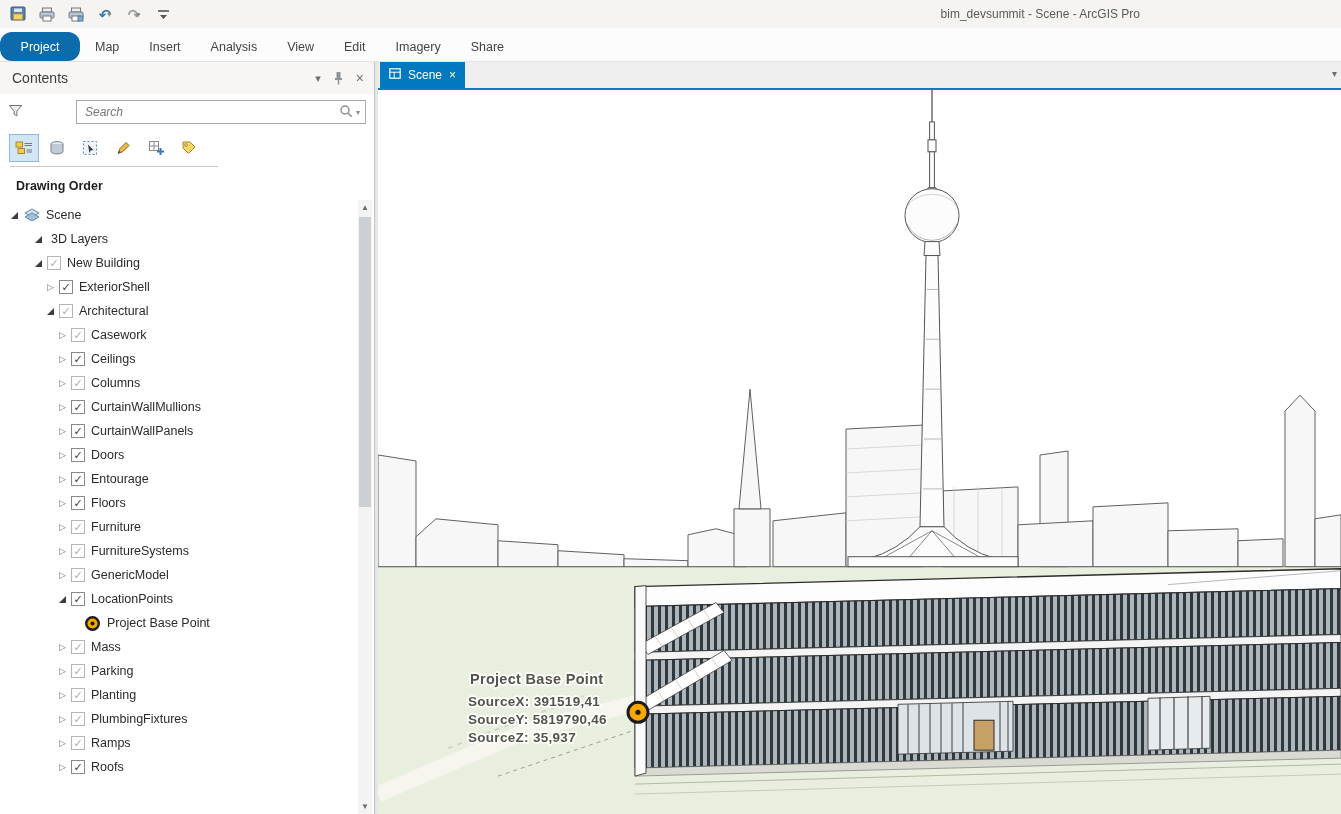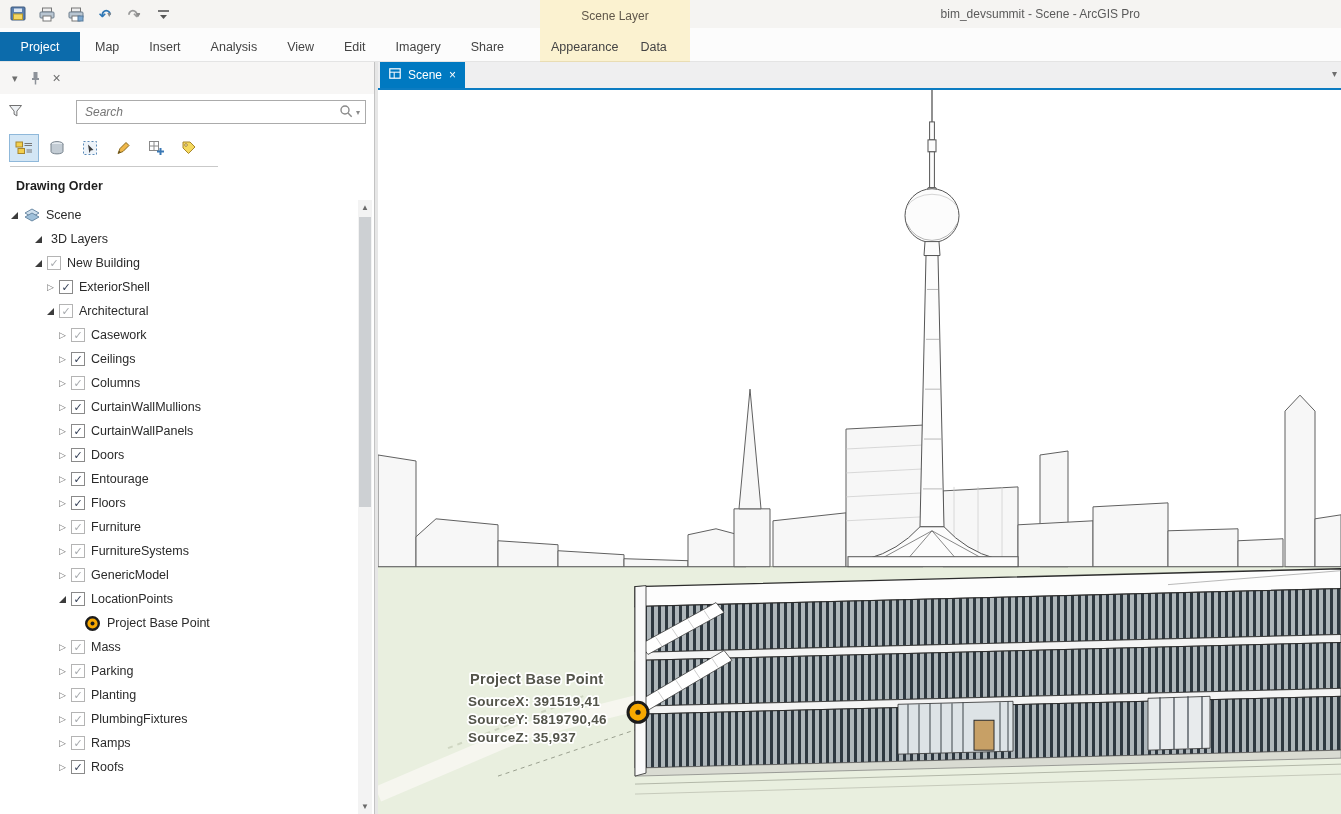--- a/index.html
+++ b/index.html
@@ -14,21 +14,21 @@
   .qglyph { font-size:15px; font-weight:bold; line-height:1; }
   .undo-glyph { color:#2f77b5; }
   .redo-glyph { color:#9a9a9a; }
   .mini-caret { font-size:8px; color:#8a8a8a; margin-left:-4px; }
   .window-title { position:absolute; left:820px; top:7px; width:320px; text-align:right; font-size:12px; color:#5a5a5a; white-space:nowrap; }
 
   
   .ribbon-tabs { position:absolute; top:28px; left:0; right:0; height:34px; background:#fcfcfc; border-bottom:1px solid #e4e4e4; }
   .rtab-row { position:absolute; left:0; bottom:0; height:29px; display:flex; align-items:stretch; }
   .tab { display:flex; align-items:center; padding:0 15px; font-size:12.5px; color:#444; cursor:default; white-space:nowrap; }
-  .tab.project { width:80px; justify-content:center; background:#0c6bab; color:#fff; padding:0; }
+  .tab.project { width:80px; justify-content:center; background:#0c6bab; color:#fff; padding:0;border-radius:12px; }
   .contextual { position:absolute; left:540px; top:0; width:150px; height:62px; background:#fbf2d0; border-bottom:1px solid #e9ddb4; }
   .contextual-label { margin-top:9px; text-align:center; font-size:12px; color:#5f574a; }
   .contextual-tabs { position:absolute; bottom:0; left:0; right:0; height:29px; display:flex; align-items:center; padding:0 11px; gap:22px; }
   .contextual-tabs .tab { padding:0; }
 
   
   .main { position:absolute; top:62px; left:0; right:0; bottom:0; }
   .contents-pane { position:absolute; top:0; left:0; width:375px; bottom:0; background:#fff; border-right:1px solid #c3c3c3; overflow:hidden; }
   .splitter { position:absolute; top:0; left:375px; width:3px; bottom:0; background:#e6e6e6; }
   .viewport { position:absolute; top:0; left:378px; right:0; bottom:0; }
@@ -131,32 +131,26 @@
       <div class="tab">Map</div>
       <div class="tab">Insert</div>
       <div class="tab">Analysis</div>
       <div class="tab">View</div>
       <div class="tab">Edit</div>
       <div class="tab">Imagery</div>
       <div class="tab">Share</div>
     </div>
   </div>
 
-  <div class="contextual">
-    <div class="contextual-label">Scene Layer</div>
-    <div class="contextual-tabs">
-      <div class="tab">Appearance</div>
-      <div class="tab">Data</div>
-    </div>
-  </div>
 
   <div class="main">
 
     <div class="contents-pane">
       <div class="pane-header">
+        <span class="pane-title">Contents</span>
         <span class="pane-header-btns">
           <span class="hbtn">▾</span>
           <span class="hbtn">
             <svg width="11" height="14">
                 <rect x="3.5" y="1" width="4" height="6" fill="#8d9299"></rect>
                 <rect x="2" y="7" width="7" height="2" fill="#8d9299"></rect>
                 <line x1="5.5" y1="9" x2="5.5" y2="13.5" stroke="#8d9299" stroke-width="1.5"></line>
               </svg>
           </span>
           <span class="hbtn" style="font-size:14px;">×</span>

